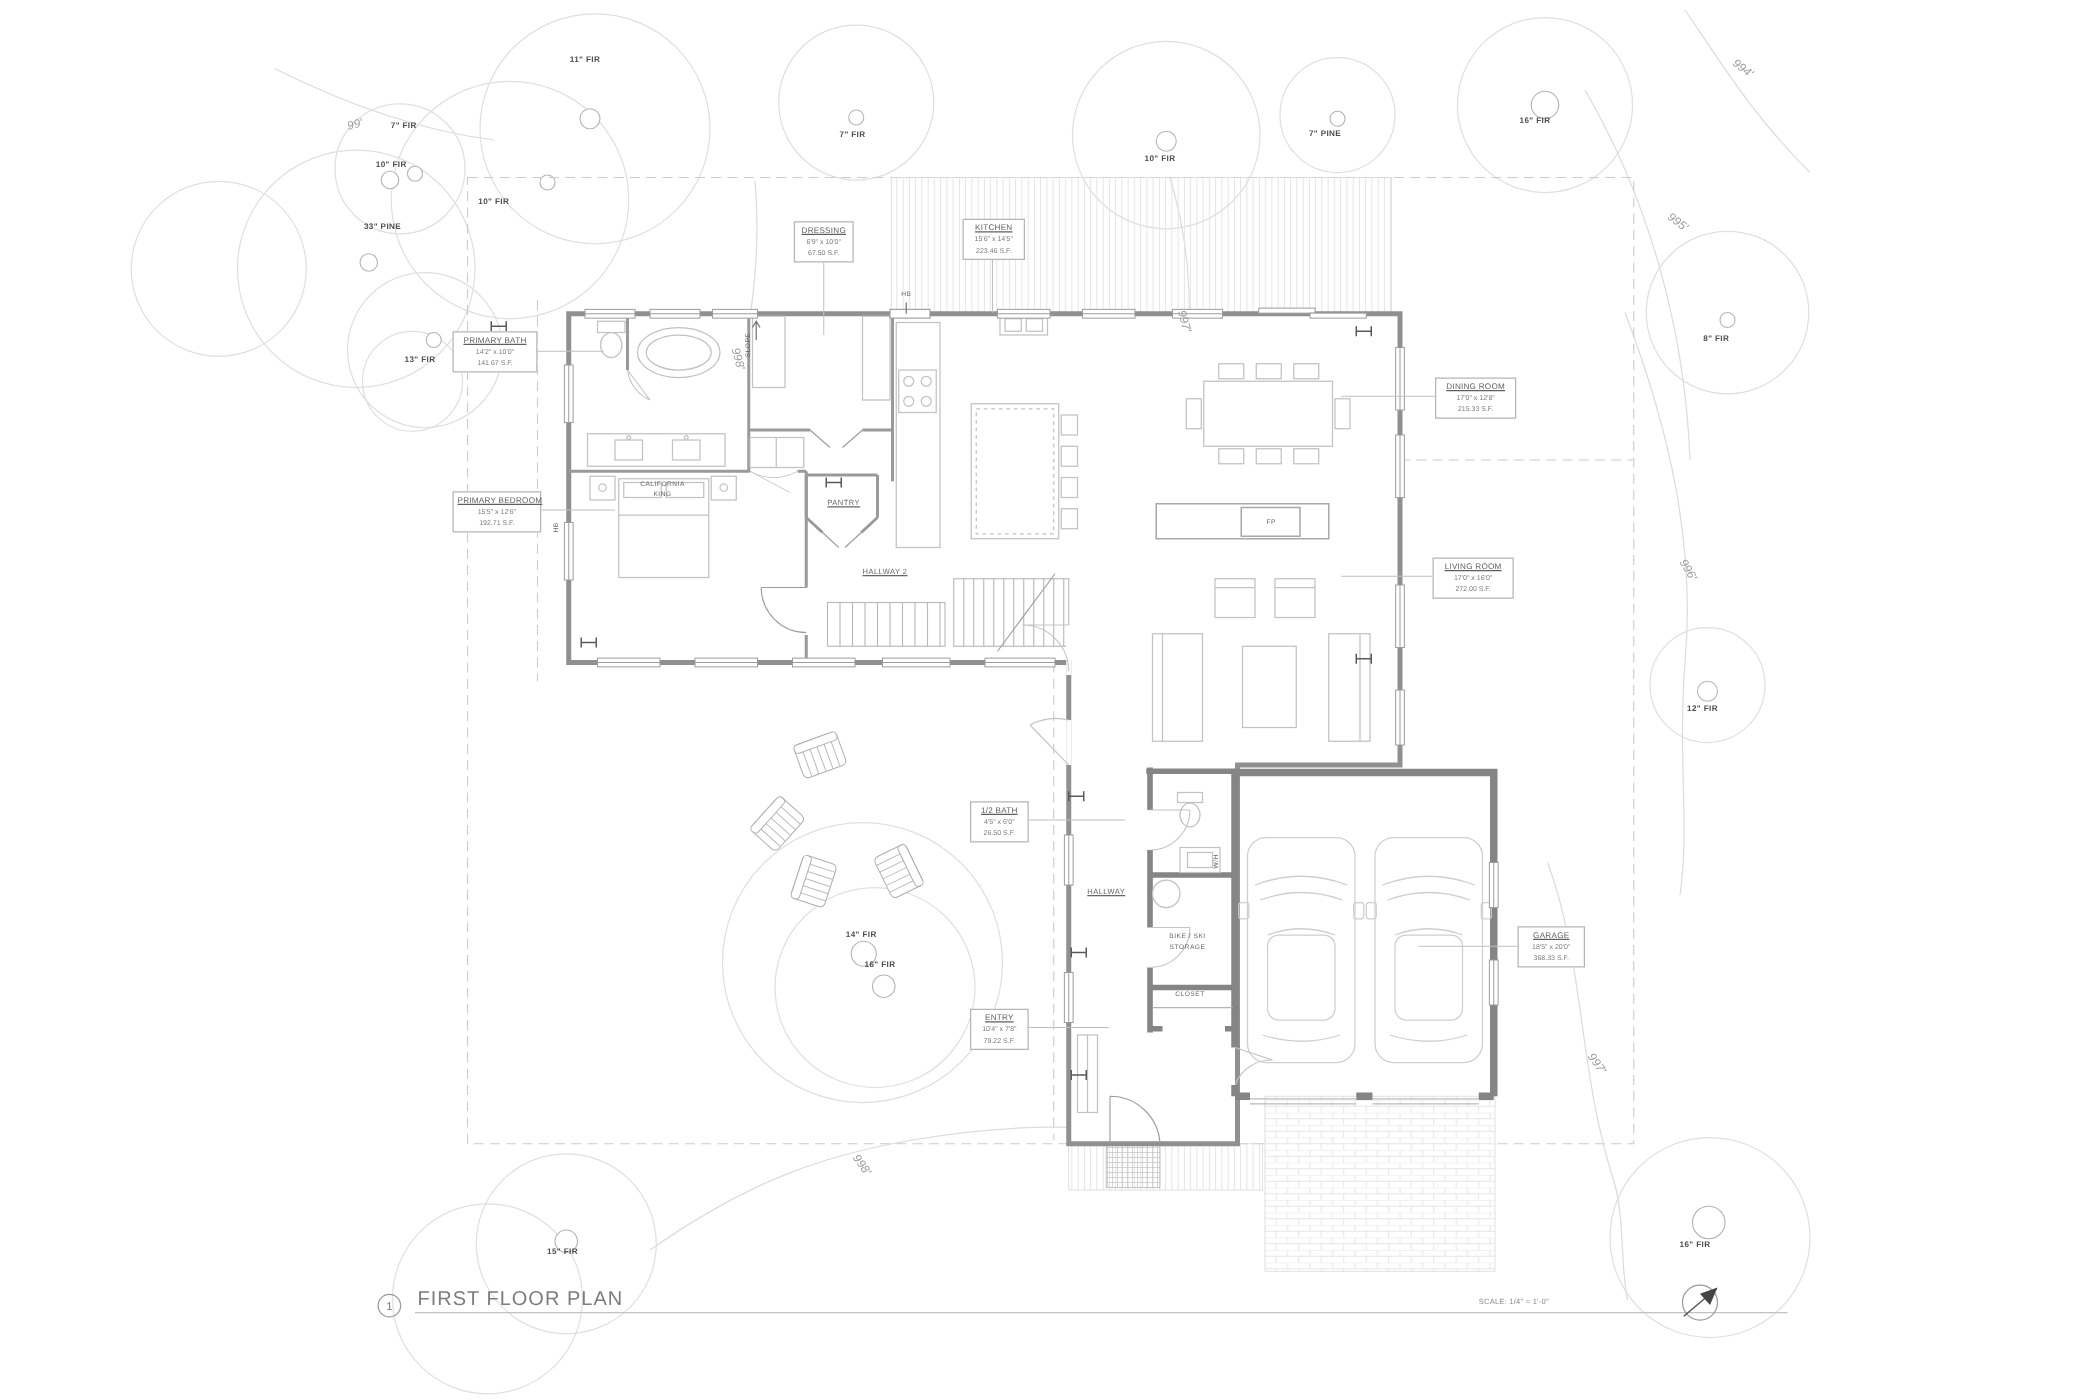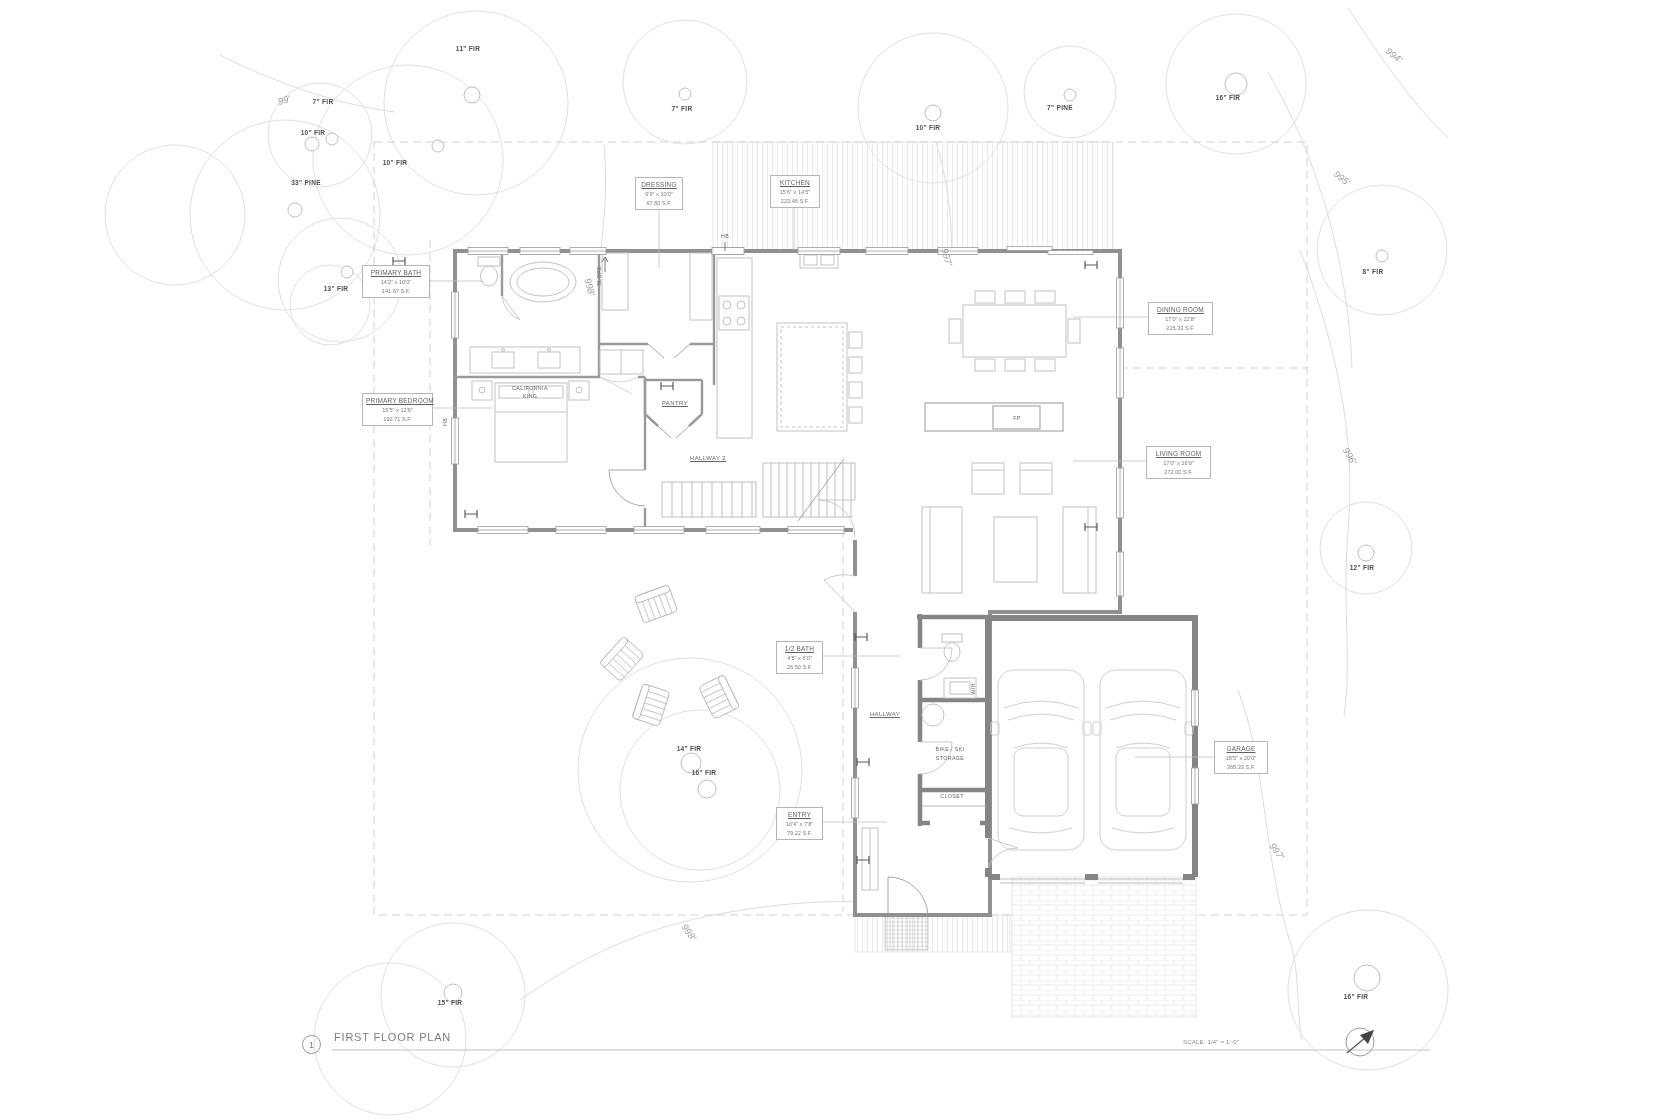--- a/index.html
+++ b/index.html
@@ -8,21 +8,21 @@
   .room-box{position:absolute;background:#fff;border:1px solid #b5b5b5;padding:3px 3px 2px;text-align:center;color:#6b6b6b;box-sizing:border-box;}
   .room-box .rn{font-size:6.5px;letter-spacing:.2px;text-decoration:underline;margin-bottom:2px;color:#5f5f5f;white-space:nowrap;}
   .room-box .rd,.room-box .ra{font-size:5.6px;color:#7c7c7c;line-height:1.55;white-space:nowrap;}
   .plain{position:absolute;font-size:6px;color:#666;letter-spacing:.4px;transform:translate(-50%,-50%);white-space:nowrap;}
   .plain.u{text-decoration:underline;}
   .plain.v{transform:translate(-50%,-50%) rotate(-90deg);}
   .plain.sm{font-size:5.3px;}
   .tree-label{position:absolute;font-size:6.5px;font-weight:bold;color:#4d4d4d;letter-spacing:.3px;transform:translate(-50%,-50%);white-space:nowrap;}
   .contour{position:absolute;font-size:9.5px;font-style:italic;color:#9d9d9d;white-space:nowrap;}
   .plan-number{position:absolute;left:302px;top:1035px;width:17px;height:17px;border:1px solid #9a9a9a;border-radius:50%;color:#777;font-size:9px;display:flex;align-items:center;justify-content:center;}
-  .plan-title{position:absolute;left:334px;top:1031px;font-size:11px;color:#7d7d7d;letter-spacing:.8px;}
+  .plan-title{position:absolute;left:334px;top:1031px;font-size:16px;color:#7d7d7d;letter-spacing:.8px;}
   .plan-scale{position:absolute;left:1183px;top:1039px;font-size:6px;color:#8a8a8a;letter-spacing:.2px;}
 </style>
 </head>
 <body>
 
 <div class="sheet">
 
 <svg class="plan" width="1680" height="1120" viewBox="0 0 1680 1120">
   <defs>
     <pattern id="brick" width="18" height="10" patternUnits="userSpaceOnUse">

